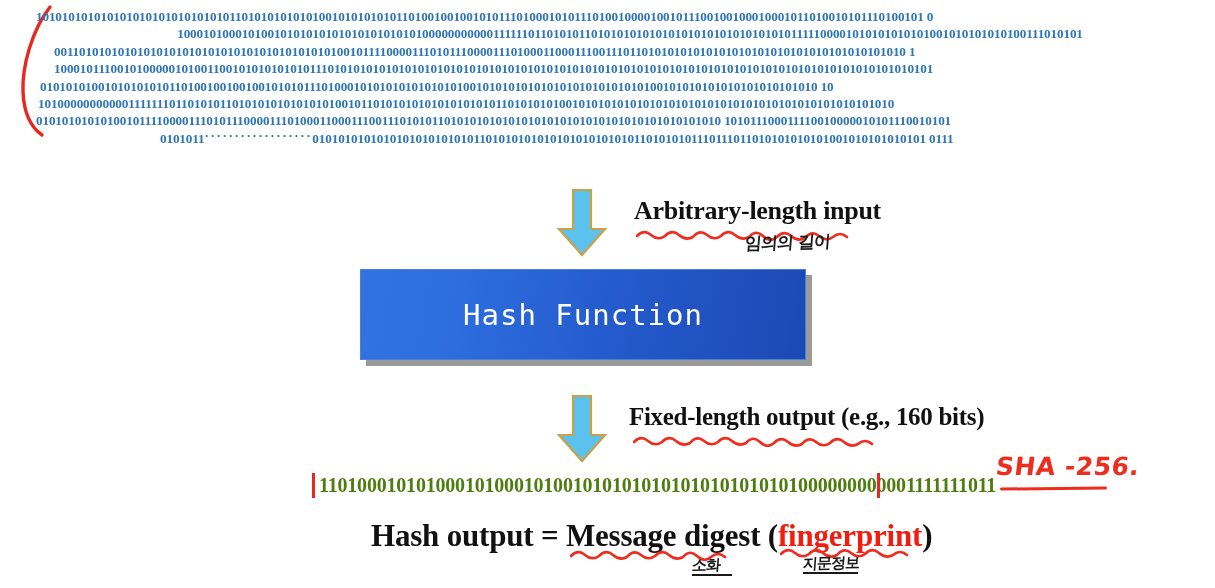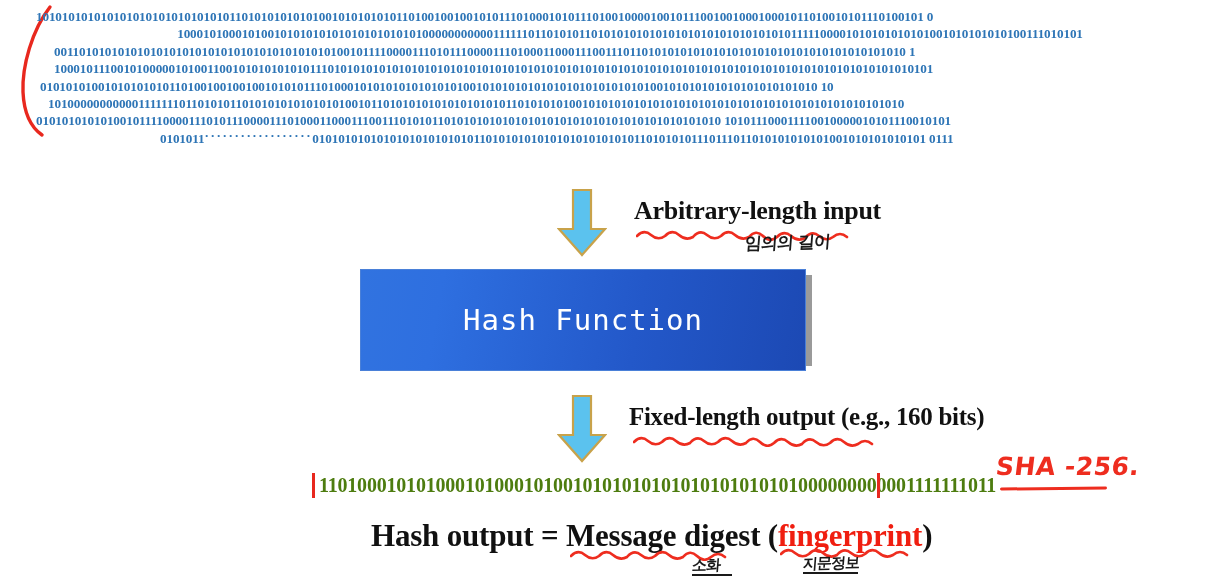--- a/index.html
+++ b/index.html
@@ -37,21 +37,21 @@
     white-space: nowrap;
   }
   #binary-lines .bline {
     display: block;
     white-space: nowrap;
     overflow: hidden;
   }
   #binary-lines .bline.indent1 { margin-left: 10px; text-align: center; }
   #binary-lines .bline.indent2 { margin-left: 18px; }
   #binary-lines .bline.indent3 { margin-left: 4px; }
-  #binary-lines .bline.indent4 { margin-left: 12px; }
+  #binary-lines .bline.indent4 { margin-left: 2px; }
   #binary-lines .bline.last {
     margin-left: 124px;
   }
   .ellipsis-dots {
     letter-spacing: 1.6px;
     font-weight: bold;
     position: relative;
     top: -3px;
   }
 
@@ -139,21 +139,21 @@
     top: 6px;
     width: 446px;
     height: 91px;
     background: #9a9a9a;
   }
   #hash-box {
     position: absolute;
     left: 0;
     top: 0;
     width: 446px;
-    height: 102px;
+    height: 91px;
     background: linear-gradient(100deg, #3173E0 0%, #2E6FE0 18%, #2358C9 62%, #1C49B4 100%);
     border: 1px solid #4a80d8;
     box-sizing: border-box;
     display: flex;
     align-items: center;
     justify-content: center;
   }
   #hash-box-label {
     color: #ffffff;
     font-family: "DejaVu Sans Mono", monospace;

